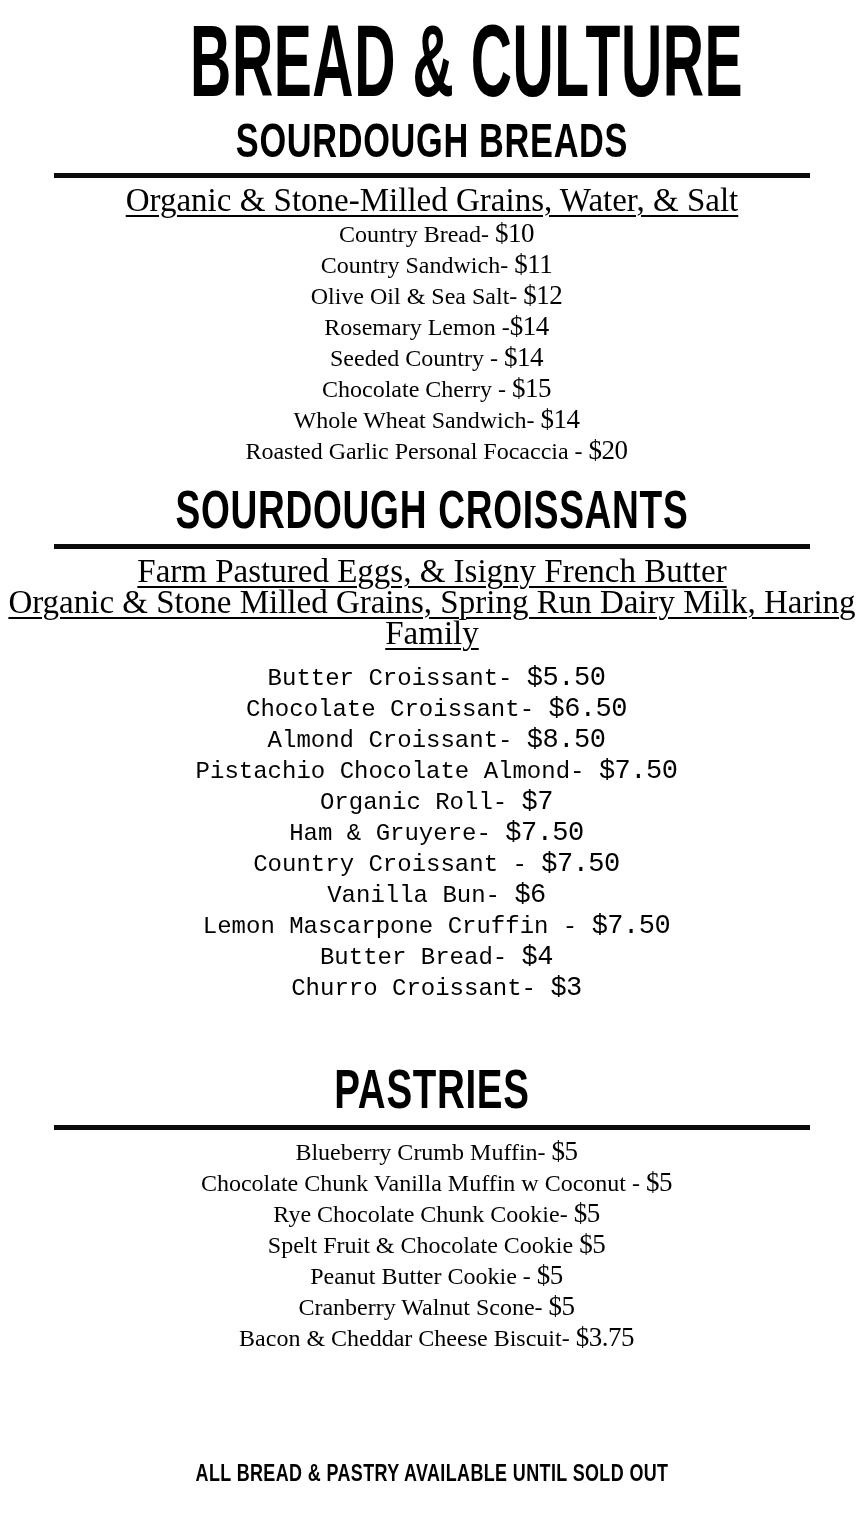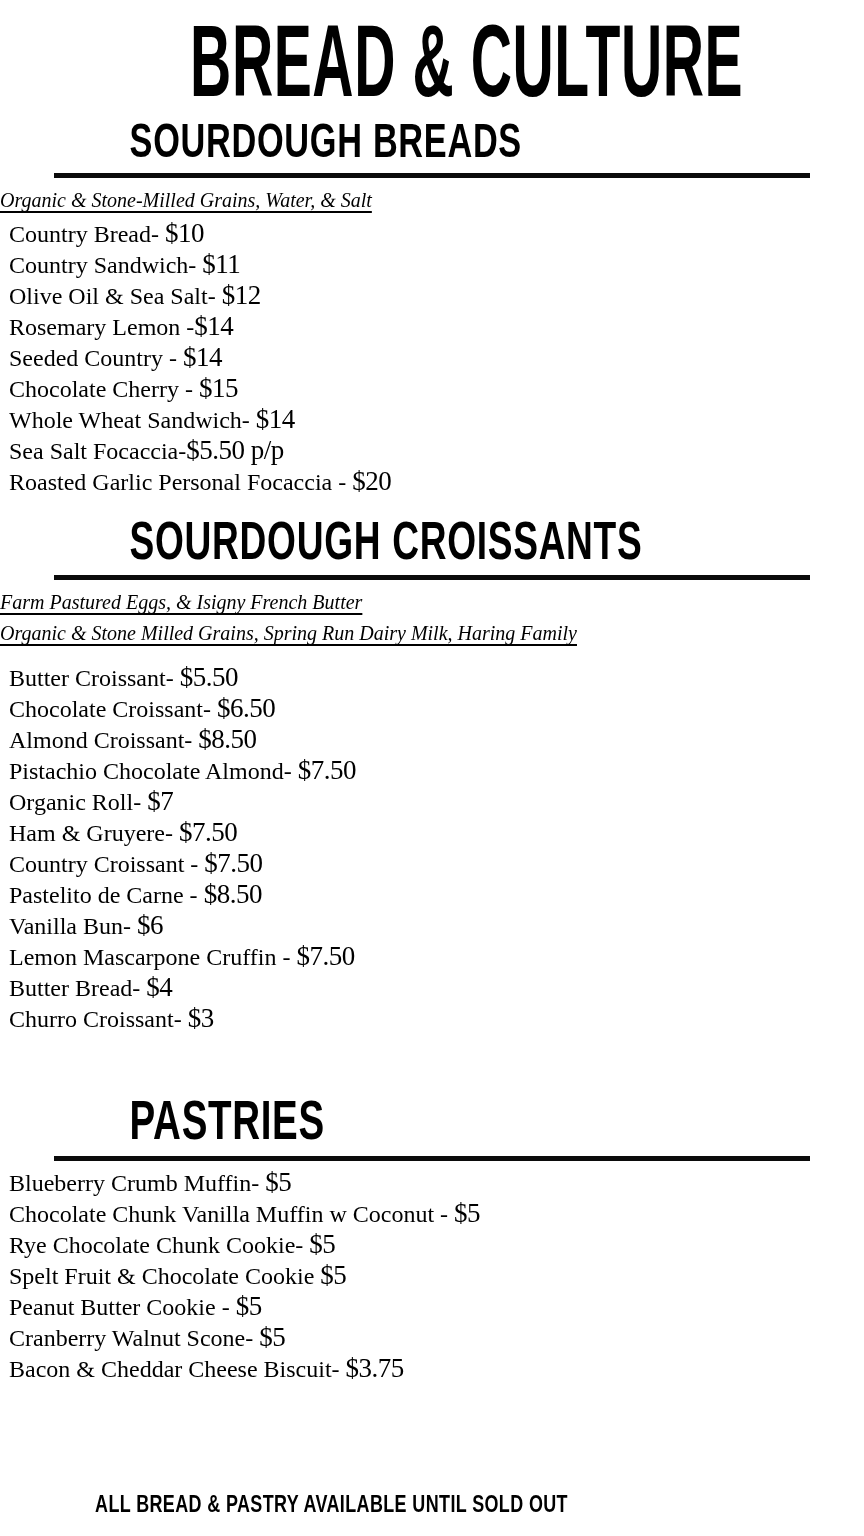--- a/index.html
+++ b/index.html
@@ -9,21 +9,21 @@
     color: #000000;
   }
   body {
     width: 864px;
     height: 1536px;
     overflow: hidden;
     font-family: "Liberation Serif", serif;
   }
   .page {
     width: 864px;
-    text-align: left;
+    text-align: center;
   }
   
   .display {
     font-family: "Liberation Sans", sans-serif;
     font-weight: bold;
     line-height: 1;
     white-space: nowrap;
     transform-origin: 50% 50%;
   }
   .title {
@@ -40,32 +40,32 @@
   .h-croissants  { font-size: 53px; margin-top: 16px; }
   .h-pastries    { font-size: 55px; margin-top: 58px; }
   .rule {
     border: none;
     height: 5px;
     background: #0b0b0b;
     width: 756px;
     margin: 8px auto 7px auto;
   }
   .subtitle-line {
-    font-size: 20px;
+    font-size: 33px;
     line-height: 31px;
     text-decoration: underline;
     text-decoration-thickness: 2px;
     text-underline-offset: 4px;
-    font-style: italic;
   }
   .items {
     margin-top: 3px;
   }
   .croissant-items {
     margin-top: 14px;
+    font-family: Liberation Mono, monospace;
   }
   .item {
     font-size: 24px;
     line-height: 31px;
     white-space: nowrap;
     padding-left: 9px;
   }
   .price {
     font-size: 27px;
     line-height: 1;
@@ -95,39 +95,37 @@
     <hr class="rule">
     <div class="subtitle-line">Organic &amp; Stone-Milled Grains, Water, &amp; Salt</div>
     <div class="items">
       <div class="item"><span>Country Bread- </span><span class="price">$10</span></div>
       <div class="item"><span>Country Sandwich- </span><span class="price">$11</span></div>
       <div class="item"><span>Olive Oil &amp; Sea Salt- </span><span class="price">$12</span></div>
       <div class="item"><span>Rosemary Lemon -</span><span class="price">$14</span></div>
       <div class="item"><span>Seeded Country - </span><span class="price">$14</span></div>
       <div class="item"><span>Chocolate Cherry - </span><span class="price">$15</span></div>
       <div class="item"><span>Whole Wheat Sandwich- </span><span class="price">$14</span></div>
-      <div class="item"><span>Sea Salt Focaccia-</span><span class="price">$5.50 p/p</span></div>
       <div class="item"><span>Roasted Garlic Personal Focaccia - </span><span class="price">$20</span></div>
     </div>
   </div>
 
   <div>
     <div class="display sec-heading h-croissants">SOURDOUGH CROISSANTS</div>
     <hr class="rule">
     <div class="subtitle-line">Farm Pastured Eggs, &amp; Isigny French Butter</div>
     <div class="subtitle-line">Organic &amp; Stone Milled Grains, Spring Run Dairy Milk, Haring Family</div>
     <div class="items croissant-items">
       <div class="item"><span>Butter Croissant- </span><span class="price">$5.50</span></div>
       <div class="item"><span>Chocolate Croissant- </span><span class="price">$6.50</span></div>
       <div class="item"><span>Almond Croissant- </span><span class="price">$8.50</span></div>
       <div class="item"><span>Pistachio Chocolate Almond- </span><span class="price">$7.50</span></div>
       <div class="item"><span>Organic Roll- </span><span class="price">$7</span></div>
       <div class="item"><span>Ham &amp; Gruyere- </span><span class="price">$7.50</span></div>
       <div class="item"><span>Country Croissant - </span><span class="price">$7.50</span></div>
-      <div class="item"><span>Pastelito de Carne - </span><span class="price">$8.50</span></div>
       <div class="item"><span>Vanilla Bun- </span><span class="price">$6</span></div>
       <div class="item"><span>Lemon Mascarpone Cruffin - </span><span class="price">$7.50</span></div>
       <div class="item"><span>Butter Bread- </span><span class="price">$4</span></div>
       <div class="item"><span>Churro Croissant- </span><span class="price">$3</span></div>
     </div>
   </div>
 
   <div>
     <div class="display sec-heading h-pastries">PASTRIES</div>
     <hr class="rule">

